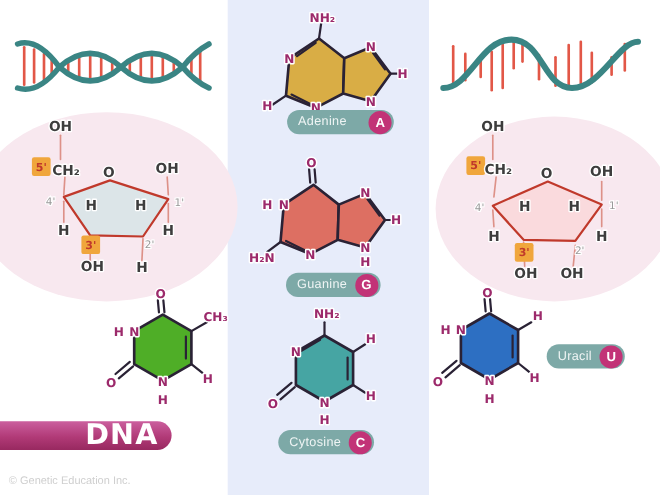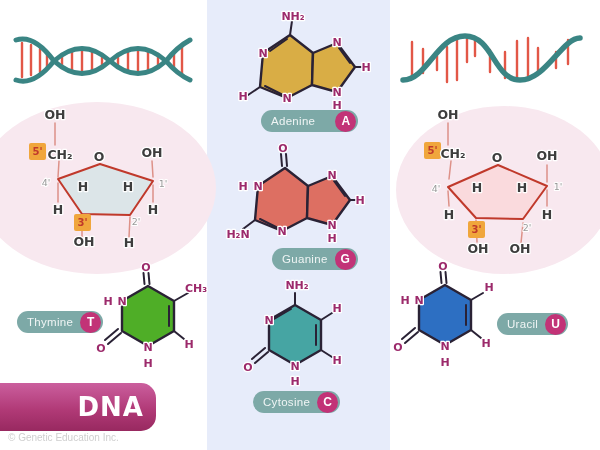--- a/index.html
+++ b/index.html
@@ -42,21 +42,21 @@
   .bond{stroke:var(--ring_stroke);stroke-width:2;stroke-linecap:round;fill:none;}
   .atom{fill:var(--atom_label);font:bold 11px "DejaVu Sans",sans-serif;text-anchor:middle;
         paint-order:stroke;stroke:#fff;stroke-width:2.6px;stroke-linejoin:round;}
 
   .pill{position:absolute;height:22px;background:var(--pill_bg);border-radius:12px;
         display:flex;align-items:center;gap:7px;padding:0 2px 0 10px;}
   .pill .pname{color:rgba(255,255,255,.88);font-size:11.5px;letter-spacing:.3px;white-space:nowrap;}
   .pill .pletter{width:21px;height:21px;border-radius:50%;background:var(--pill_letter_bg);
         color:#fff;font-weight:bold;font-size:12px;display:flex;align-items:center;justify-content:center;}
 
-  .big-badge{position:absolute;top:383px;height:48px;display:flex;align-items:center;
+  .big-badge{position:absolute;top:383px;height:26px;display:flex;align-items:center;
         background:linear-gradient(180deg,var(--badge_top) 0%,var(--badge_mid) 55%,var(--badge_bottom) 100%);
         color:#fff;font-weight:bold;font-size:26px;letter-spacing:1px;font-family:"DejaVu Sans",sans-serif;}
   .badge-dna{left:0;width:156px;border-radius:0 15px 15px 0;justify-content:flex-end;padding-right:12px;box-sizing:border-box;}
   .badge-rna{left:437px;width:163px;border-radius:15px 0 0 15px;justify-content:flex-start;padding-left:14px;box-sizing:border-box;}
 
   .copyright{position:absolute;left:8px;top:432px;font-size:10px;color:var(--copyright);}
 </style>
 </head>
 <body>
 
@@ -253,29 +253,25 @@
     <line class="bond" x1="81" y1="52" x2="81" y2="72"></line>
     <text class="atom" x="62" y="16">NH₂</text>
     <text class="atom" x="34" y="51">N</text>
     <text class="atom" x="102" y="39">H</text>
     <text class="atom" x="13" y="98">O</text>
     <text class="atom" x="60" y="97">N</text>
     <text class="atom" x="60" y="112">H</text>
     <text class="atom" x="102" y="91">H</text>
   </svg>
 
-  <div class="pill" style="left:17px;top:311px;">
-    <span class="pname">Thymine</span>
-    <span class="pletter">T</span>
-  </div>
-  <div class="pill" style="left:261px;top:110px;gap:20px;">
+  <div class="pill" style="left:261px;top:100px;gap:20px;">
     <span class="pname">Adenine</span>
     <span class="pletter">A</span>
   </div>
-  <div class="pill" style="left:272px;top:248px;justify-content:space-between;">
+  <div class="pill" style="left:260px;top:248px;justify-content:space-between;">
     <span class="pname">Guanine</span>
     <span class="pletter">G</span>
   </div>
   <div class="pill" style="left:253px;top:391px;">
     <span class="pname">Cytosine</span>
     <span class="pletter">C</span>
   </div>
   <div class="pill" style="left:497px;top:313px;">
     <span class="pname">Uracil</span>
     <span class="pletter">U</span>

